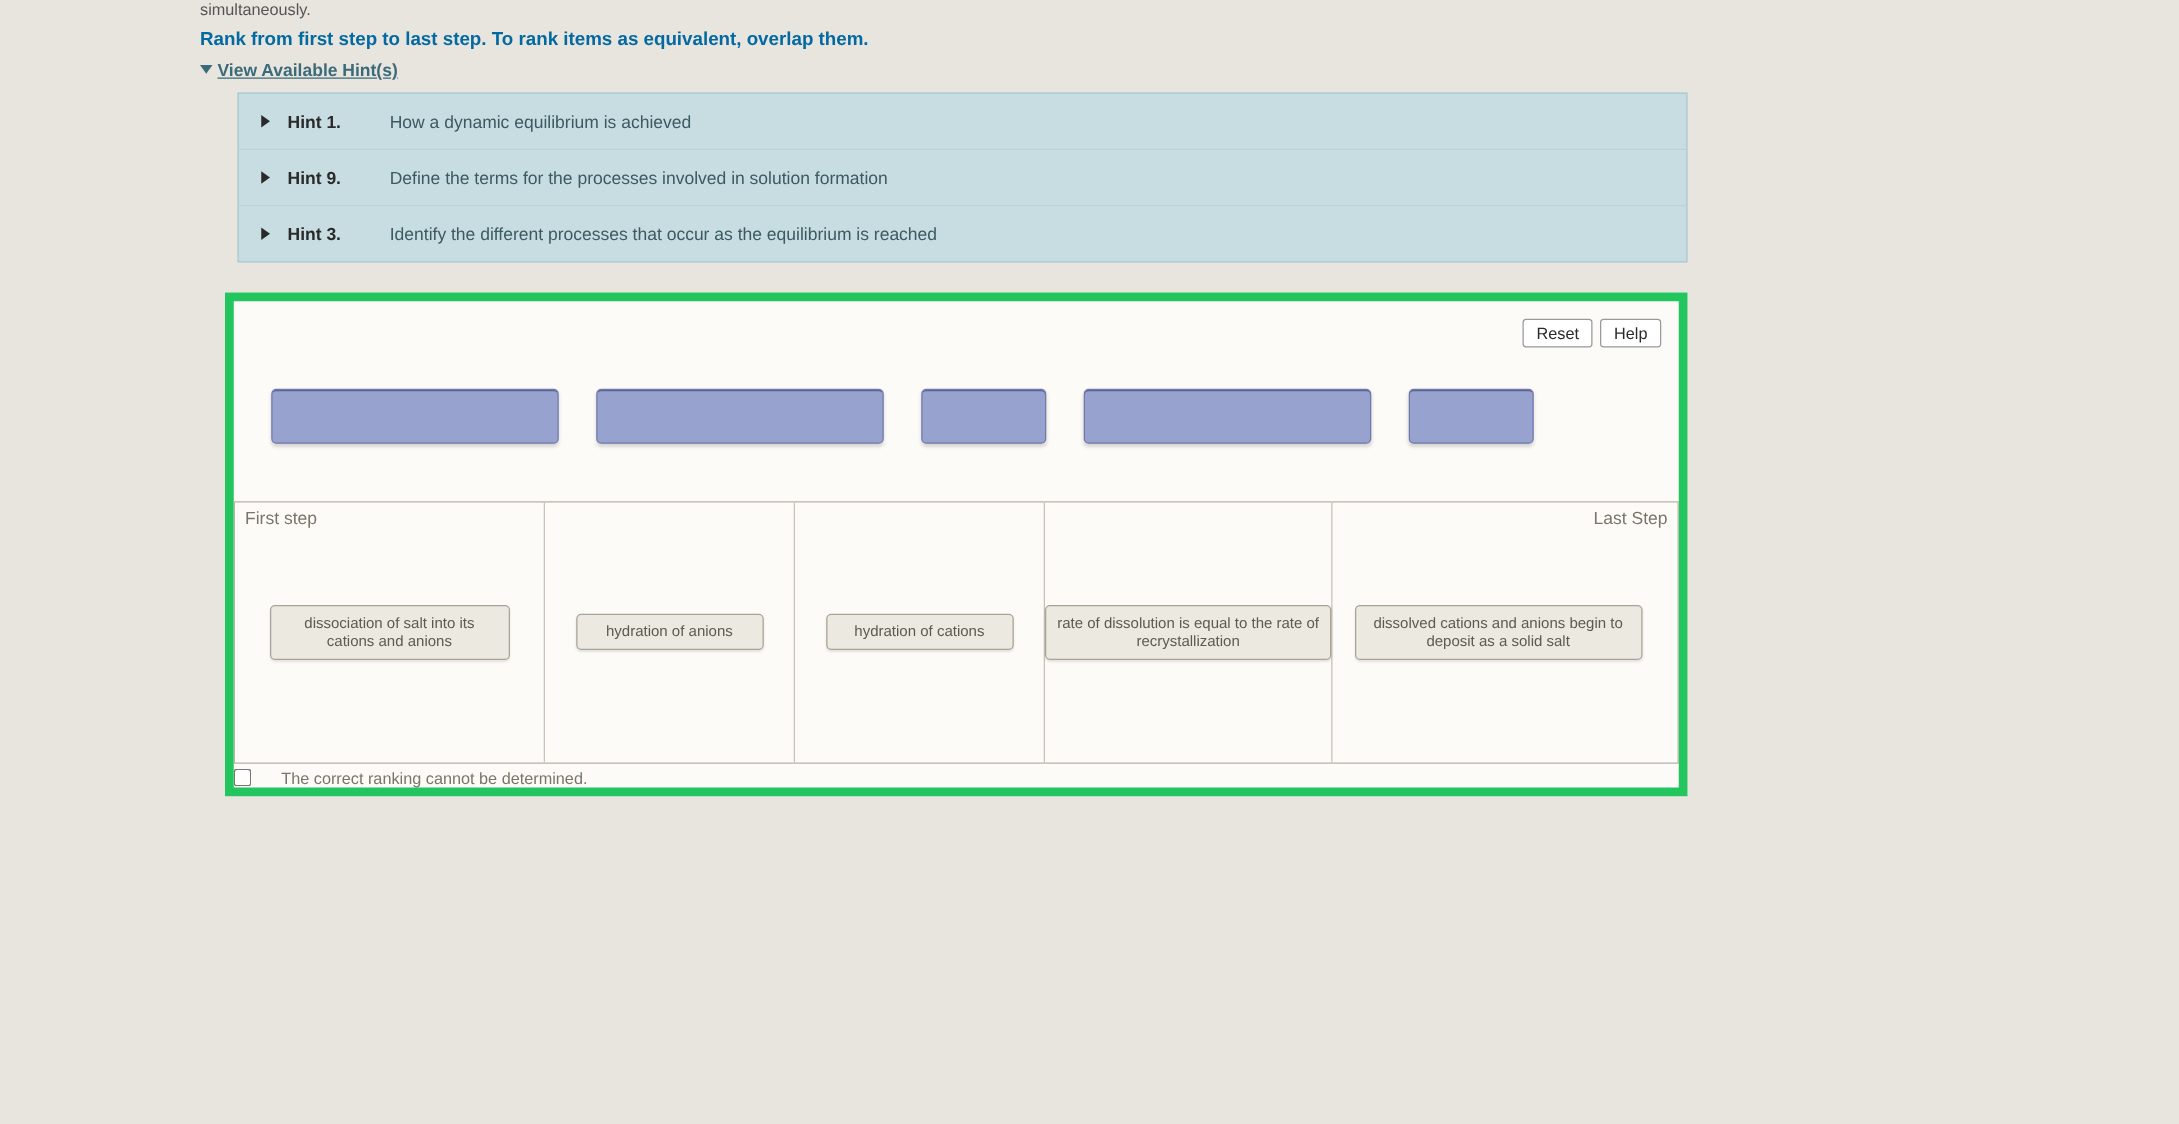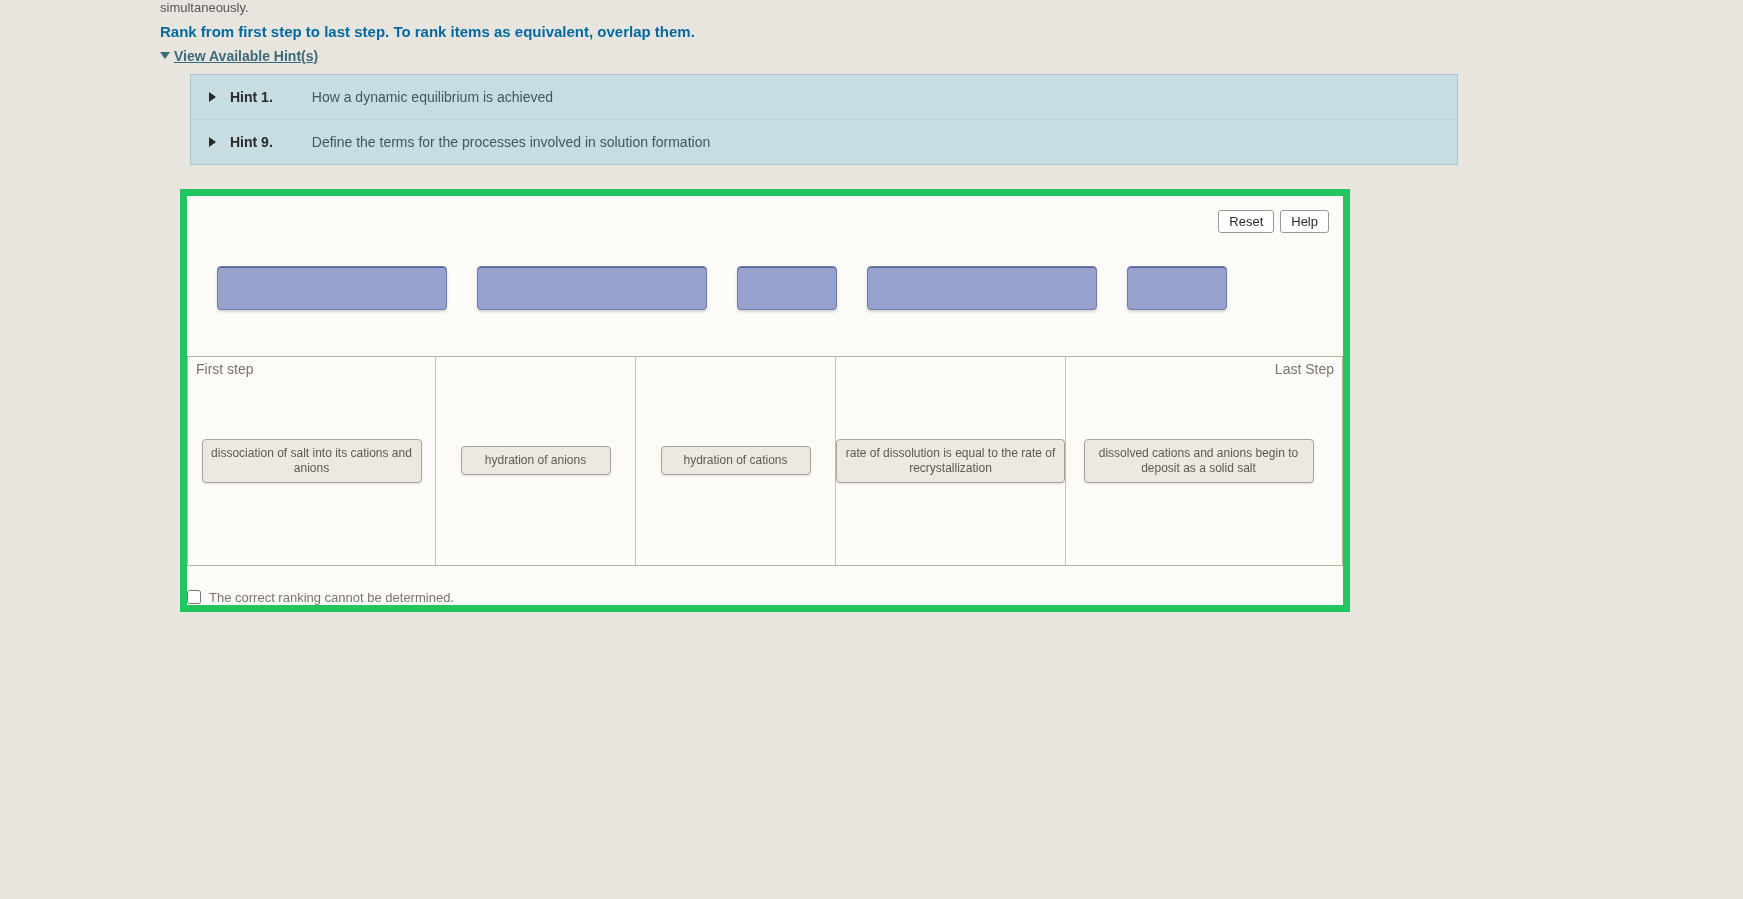--- a/index.html
+++ b/index.html
@@ -40,21 +40,21 @@
 }
 .hints-toggle .caret {
   width: 0; height: 0;
   border-left: 5px solid transparent;
   border-right: 5px solid transparent;
   border-top: 7px solid #3b6a78;
 }
 .hints-panel {
   background: #c7dde2;
   border: 1px solid #a9c8d0;
-  width: 1268px;
+  width: 1160px;
   margin-left: 30px;
 }
 .hint-row {
   display: flex;
   align-items: center;
   gap: 14px;
   padding: 14px 18px;
   cursor: pointer;
   border-bottom: 1px solid #b9d3d9;
 }
@@ -148,22 +148,22 @@
   box-shadow: 0 1px 2px rgba(0,0,0,0.1);
 }
 .col1 { width: 248px; }
 .col2 { width: 200px; }
 .col3 { width: 200px; }
 .col4 { width: 230px; }
 .col5 { width: 265px; }
 .footer-check {
   display: flex;
   align-items: center;
-  gap: 8px;
-  margin-top: 24px;
+  gap: 24px;
+  margin-top: 4px;
   color: #7a756a;
   font-size: 13px;
 }
 .footer-check input { width: 14px; height: 14px; }
 </style>
 </head>
 <body>
 
 <div class="page-wrap">
 
@@ -179,20 +179,25 @@
   <div class="hints-panel">
     <div class="hint-row">
       <span class="hint-arrow"></span>
       <span class="hint-label">Hint 1.</span>
       <span class="hint-text">How a dynamic equilibrium is achieved</span>
     </div>
     <div class="hint-row">
       <span class="hint-arrow"></span>
       <span class="hint-label">Hint 9.</span>
       <span class="hint-text">Define the terms for the processes involved in solution formation</span>
+    </div>
+    <div class="hint-row">
+      <span class="hint-arrow"></span>
+      <span class="hint-label">Hint 3.</span>
+      <span class="hint-text">Identify the different processes that occur as the equilibrium is reached</span>
     </div>
   </div>
 
   <div class="activity">
 
     <div class="activity-toolbar">
       <button class="tool-btn">Reset</button>
       <button class="tool-btn">Help</button>
     </div>
 
@@ -202,21 +207,21 @@
       <div class="slot w3"></div>
       <div class="slot w4"></div>
       <div class="slot w5"></div>
     </div>
 
     <div class="rank-grid">
       <div class="rank-label-first">First step</div>
       <div class="rank-label-last">Last Step</div>
 
       <div class="rank-col col1">
-        <div class="rank-item" style="width:220px">dissociation of salt into its cations and anions</div>
+        <div class="rank-item" style="width:192px">dissociation of salt into its cations and anions</div>
       </div>
       <div class="rank-col col2">
         <div class="rank-item" style="width:150px">hydration of anions</div>
       </div>
       <div class="rank-col col3">
         <div class="rank-item" style="width:150px">hydration of cations</div>
       </div>
       <div class="rank-col col4">
         <div class="rank-item" style="width:239px">rate of dissolution is equal to the rate of recrystallization</div>
       </div>

